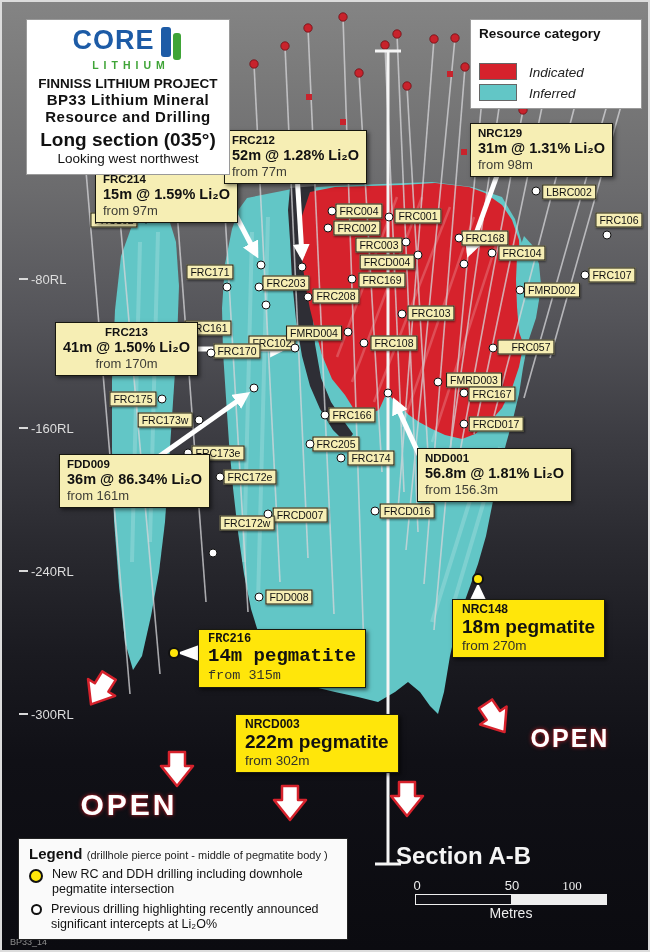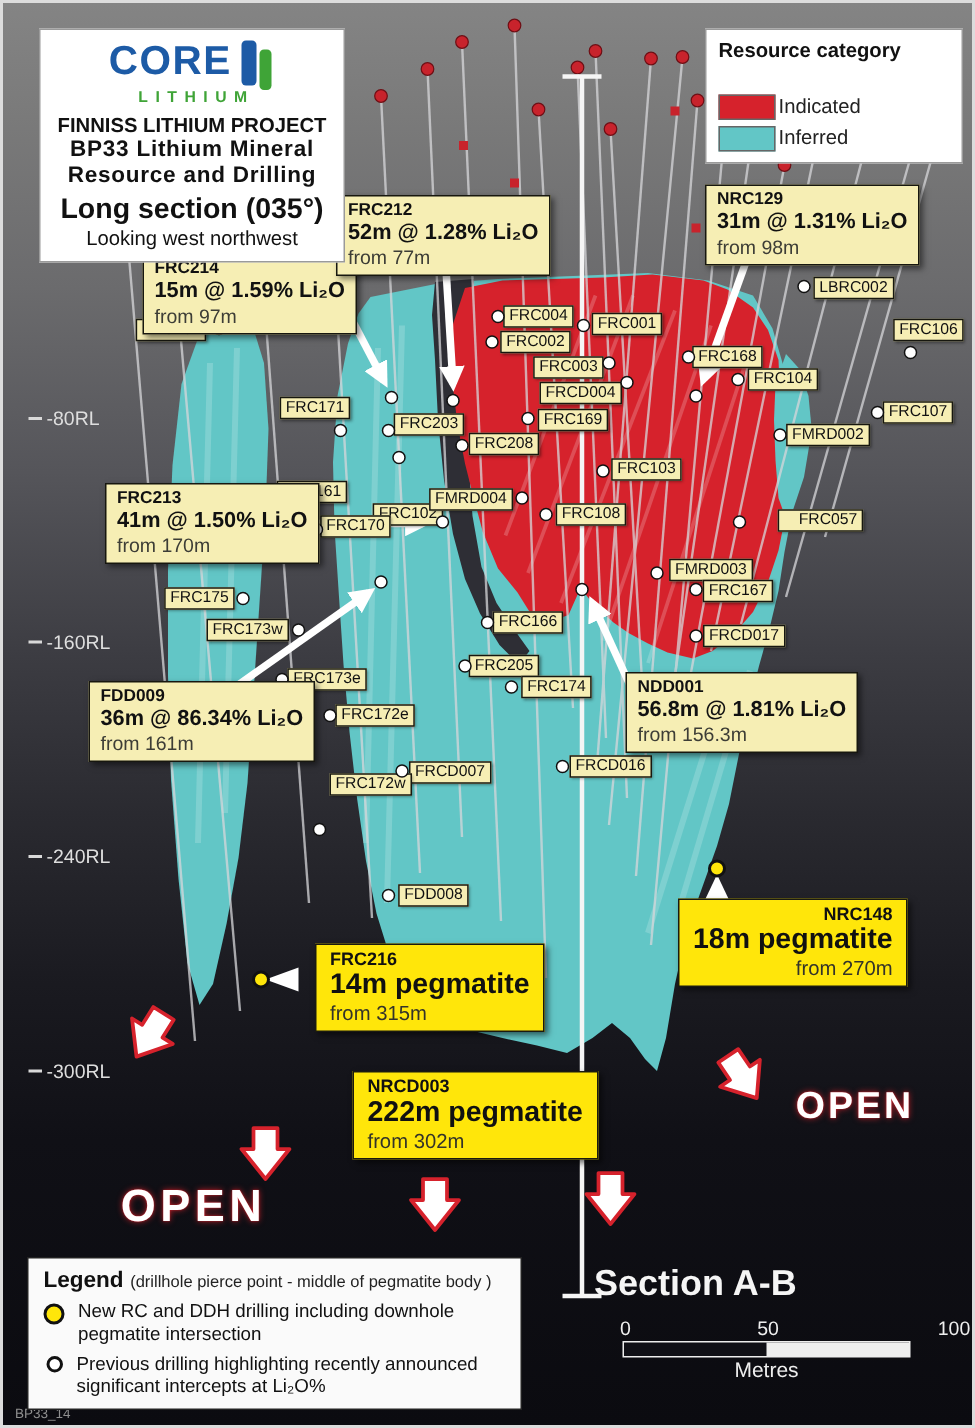--- a/index.html
+++ b/index.html
@@ -43,21 +43,21 @@
   .logo-mark .bar-g{position:absolute;left:13px;top:6px;width:8px;height:27px;background:#3fa437;border-radius:3px;}
   .logo-sub{color:#3fa437;font-size:10.5px;font-weight:bold;letter-spacing:5px;margin:-2px 0 5px 6px;}
   .t1{font-size:13.5px;font-weight:bold;}
   .t2{font-size:15px;font-weight:bold;letter-spacing:.5px;}
   .t3{font-size:19px;font-weight:bold;margin-top:4px;}
   .t4{font-size:13.5px;}
   
   .res-legend{position:absolute;left:468px;top:17px;width:172px;background:#fff;border:1px solid #9a9a9a;
     z-index:10;padding:6px 8px 7px;box-sizing:border-box;color:#111;}
   .res-title{font-size:13.5px;font-weight:bold;text-align:left;margin-bottom:22px;}
-  .resrow{display:flex;align-items:flex-start;gap:2px;margin-top:4px;}
+  .resrow{display:flex;align-items:flex-end;gap:12px;margin-top:4px;font-style:italic;}
   .swatch{width:36px;height:15px;border:1px solid #666;flex:0 0 auto;}
   .reslabel{font-size:13.5px;color:#222;}
   
   .legend-box{position:absolute;left:16px;top:836px;width:330px;background:#fafafa;border:1px solid #222;
     z-index:10;padding:6px 10px 7px;box-sizing:border-box;color:#111;}
   .leg-title-row{margin-bottom:3px;}
   .leg-title{font-size:15px;font-weight:bold;}
   .leg-sub{font-size:11px;color:#222;}
   .legrow{display:flex;align-items:flex-start;gap:9px;margin-top:4px;}
   .sym{flex:0 0 auto;border-radius:50%;box-sizing:border-box;margin-top:2px;}
@@ -311,21 +311,21 @@
     <div class="hlabel" style="left: 334px; top: 294px;">FRC208</div>
     <div class="dot" style="left: 306px; top: 295px;"></div>
     <div class="hlabel" style="left: 429px; top: 311px;">FRC103</div>
     <div class="dot" style="left: 400px; top: 312px;"></div>
     <div class="hlabel" style="left: 392px; top: 341px;">FRC108</div>
     <div class="dot" style="left: 362px; top: 341px;"></div>
     <div class="hlabel" style="left: 483px; top: 236px;">FRC168</div>
     <div class="dot" style="left: 457px; top: 236px;"></div>
     <div class="hlabel" style="left: 520px; top: 251px;">FRC104</div>
     <div class="dot" style="left: 490px; top: 251px;"></div>
-    <div class="hlabel" style="left: 545px; top: 345px; padding-left: 13px;">FRC057</div>
+    <div class="hlabel" style="left: 524px; top: 345px; padding-left: 13px;">FRC057</div>
     <div class="dot" style="left: 491px; top: 346px;"></div>
     <div class="hlabel" style="left: 472px; top: 378px;">FMRD003</div>
     <div class="dot" style="left: 436px; top: 380px;"></div>
     <div class="hlabel" style="left: 490px; top: 392px;">FRC167</div>
     <div class="dot" style="left: 462px; top: 391px;"></div>
     <div class="hlabel" style="left: 494px; top: 422px;">FRCD017</div>
     <div class="dot" style="left: 462px; top: 422px;"></div>
     <div class="hlabel" style="left: 550px; top: 288px;">FMRD002</div>
     <div class="dot" style="left: 518px; top: 288px;"></div>
     <div class="hlabel" style="left: 610px; top: 273px;">FRC107</div>
@@ -351,48 +351,48 @@
     <div class="callout" style="left: 222px; top: 128px;">
       <div class="cid">FRC212</div>
       <div class="cgrade">52m @ 1.28% Li₂O</div>
       <div class="cfrom">from 77m</div>
     </div>
     <div class="callout" style="left: 468px; top: 121px;">
       <div class="cid">NRC129</div>
       <div class="cgrade">31m @ 1.31% Li₂O</div>
       <div class="cfrom">from 98m</div>
     </div>
-    <div class="callout" style="left: 68px; top: 320px;">
+    <div class="callout" style="left: 53px; top: 320px; text-align: center;">
       <div class="cid">FRC213</div>
       <div class="cgrade">41m @ 1.50% Li₂O</div>
       <div class="cfrom">from 170m</div>
     </div>
     <div class="callout" style="left: 57px; top: 452px;">
       <div class="cid">FDD009</div>
       <div class="cgrade">36m @ 86.34% Li₂O</div>
       <div class="cfrom">from 161m</div>
     </div>
     <div class="callout" style="left: 415px; top: 446px;">
       <div class="cid">NDD001</div>
       <div class="cgrade">56.8m @ 1.81% Li₂O</div>
       <div class="cfrom">from 156.3m</div>
     </div>
-    <div class="pcallout" style="left: 450px; top: 597px; text-align: right;">
+    <div class="pcallout" style="left: 450px; top: 597px;">
       <div class="pid">NRC148</div>
       <div class="psize">18m pegmatite</div>
       <div class="pfrom">from 270m</div>
     </div>
-    <div class="pcallout" style="left: 208px; top: 627px;">
+    <div class="pcallout" style="left: 196px; top: 627px; font-family: Liberation Mono, monospace;">
       <div class="pid">FRC216</div>
       <div class="psize">14m pegmatite</div>
       <div class="pfrom">from 315m</div>
     </div>
     <div class="pcallout" style="left: 233px; top: 712px;">
       <div class="pid">NRCD003</div>
       <div class="psize">222m pegmatite</div>
       <div class="pfrom">from 302m</div>
     </div>
     <div class="open" style="left: 127px; top: 803px; font-size: 30px; letter-spacing: 3px;">OPEN</div>
     <div class="open" style="left: 568px; top: 736px; font-size: 25px; letter-spacing: 2px;">OPEN</div>
     <div class="sbtick" style="left: 415px; top: 876px;">0</div>
     <div class="sbtick" style="left: 510px; top: 876px;">50</div>
-    <div class="sbtick" style="left: 634px; top: 876px;">100</div>
+    <div class="sbtick" style="left: 570px; top: 876px; font-family: Liberation Serif, serif;">100</div>
   </div>
 
 </body></html>

